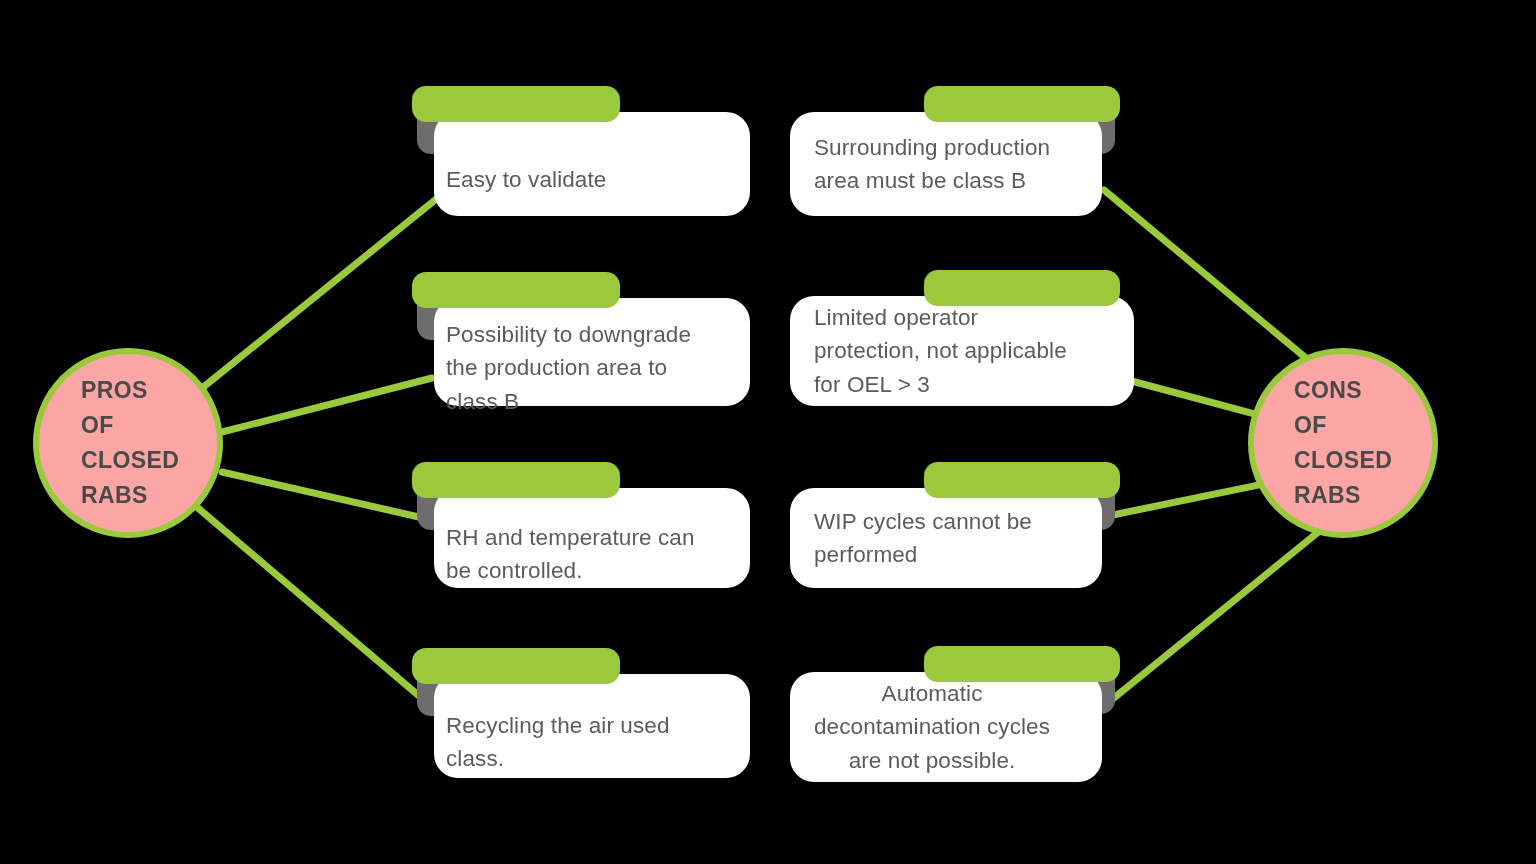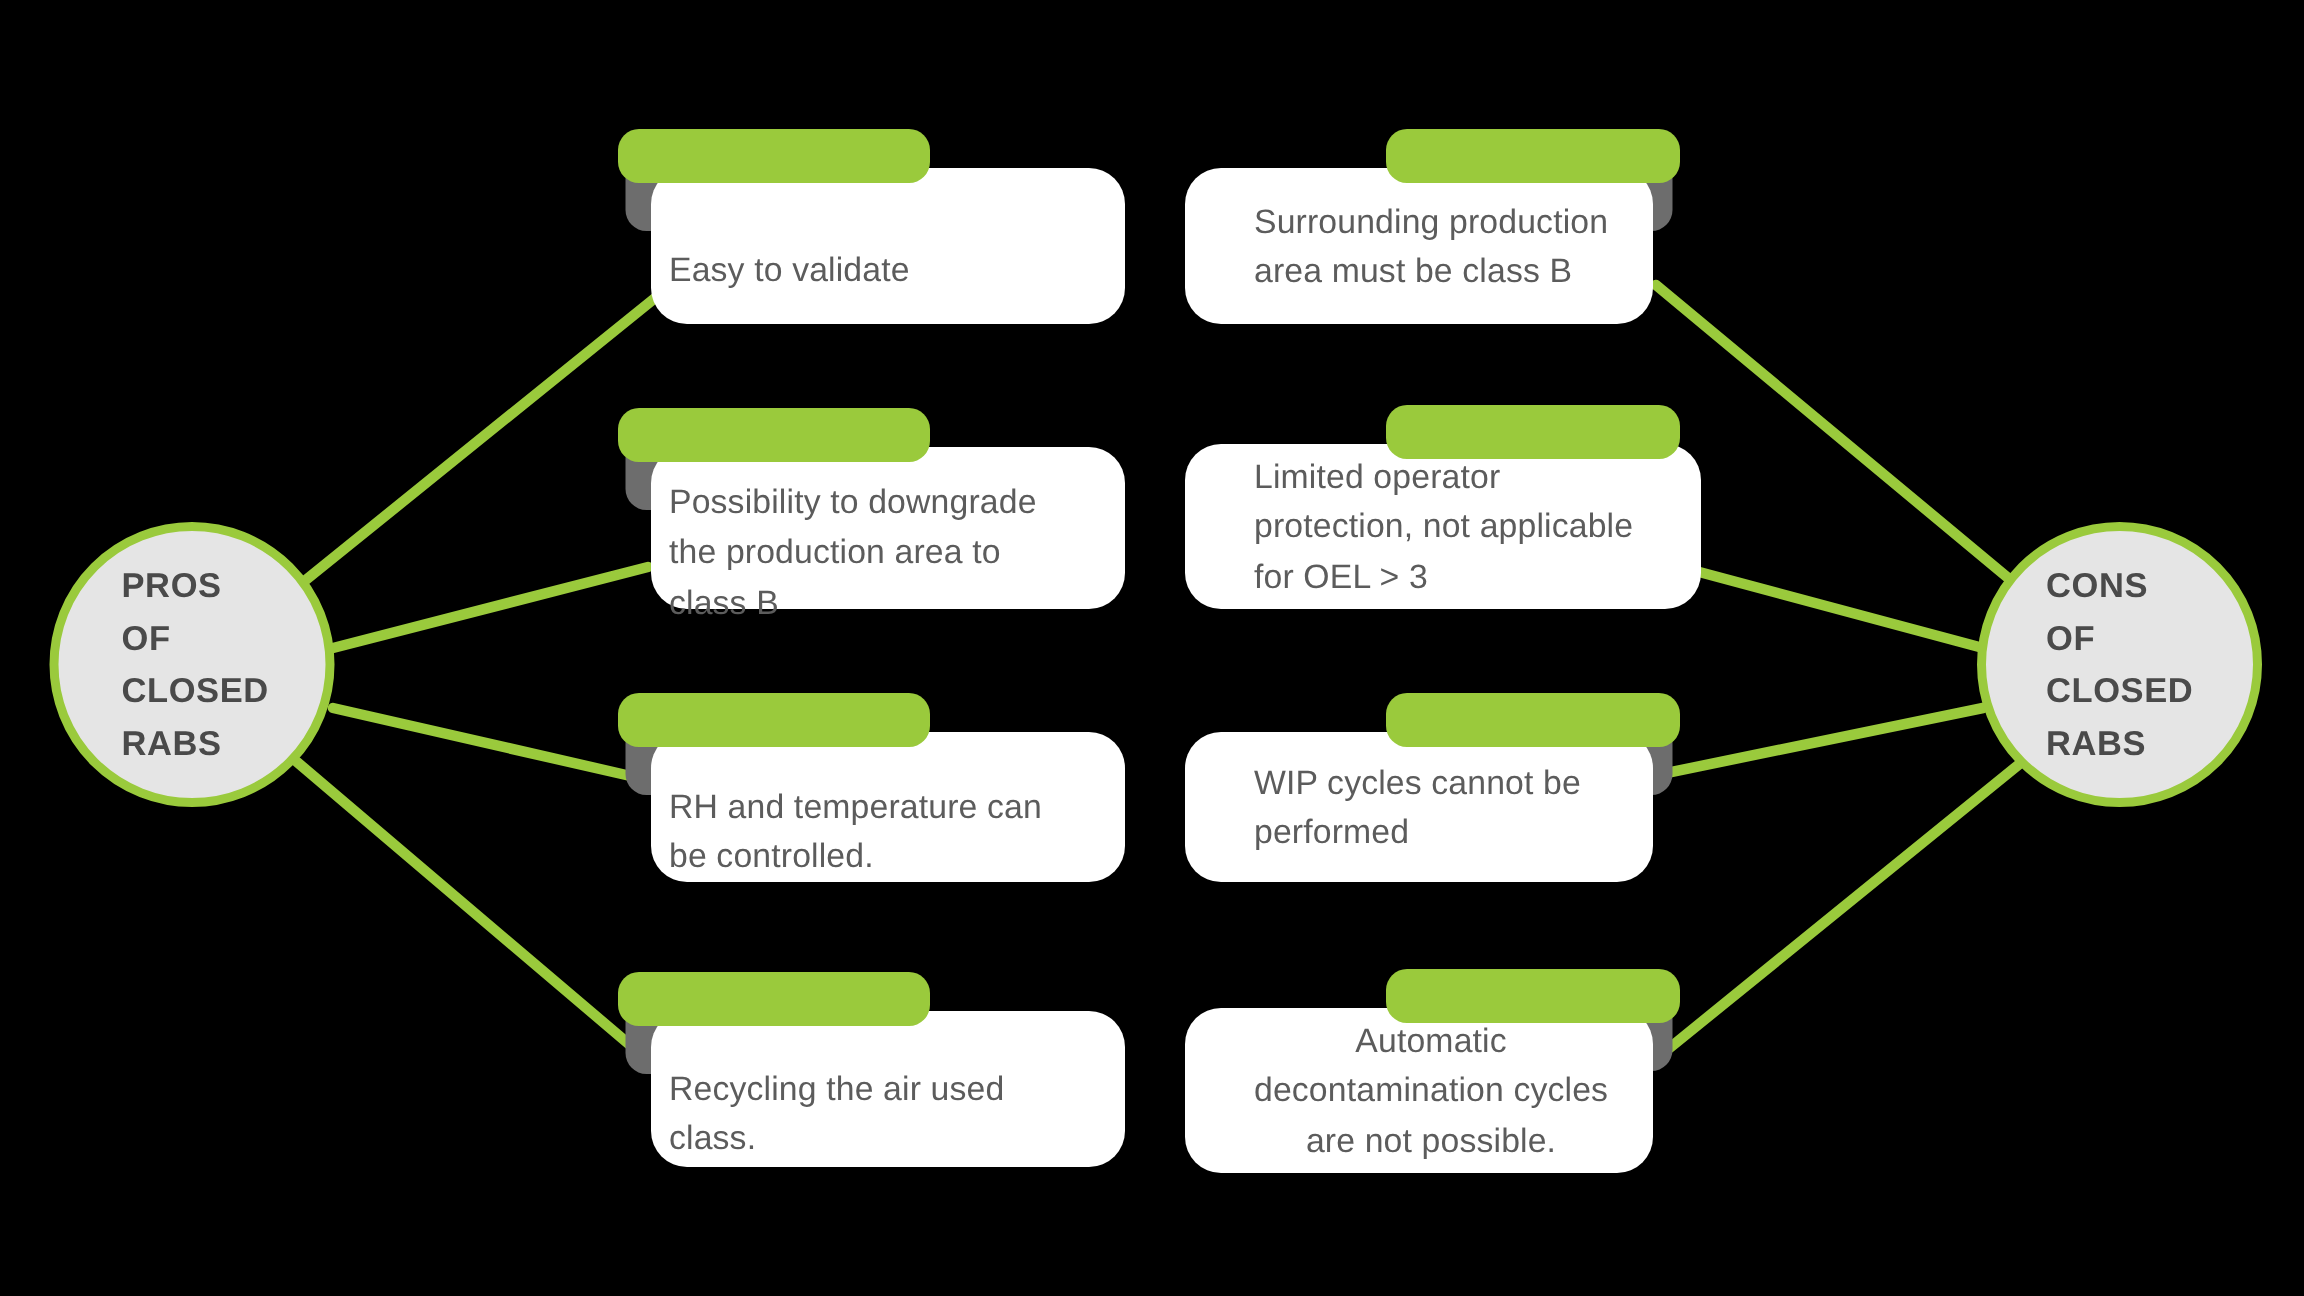--- a/index.html
+++ b/index.html
@@ -25,39 +25,39 @@
     z-index: 1;
     pointer-events: none;
   }
   
   .hub {
     position: absolute;
     z-index: 3;
     width: 190px;
     height: 190px;
     border-radius: 50%;
-    background: #e5e5e5;
+    background: #fca5a5;
     border: 6px solid #9ACA3C;
     box-sizing: border-box;
     display: flex;
     flex-direction: column;
     justify-content: center;
   }
   .hub-text {
     font-size: 23px;
     font-weight: bold;
     color: #4a4a4a;
     letter-spacing: 0.4px;
     line-height: 1.52;
     padding-left: 42px;
     text-align: left;
     white-space: pre-line;
   }
   #hub-left  { left: 33px;   top: 348px; }
-  #hub-right { left: 1318px; top: 348px; }
+  #hub-right { left: 1248px; top: 348px; }
   #hub-right .hub-text { padding-left: 40px; }
 
   
   .card {
     position: absolute;
     z-index: 4;
   }
   .card-fold {
     position: absolute;
     width: 34px;
@@ -90,21 +90,21 @@
   }
   
   .col-left .card-body  { left: 22px; top: 26px; }
   .col-left .card-tab   { left: 0px;  top: 0px;  }
   .col-left .card-fold  { left: 5px;  top: 22px; border-radius: 0 0 14px 14px; }
   .col-left .card-text  { padding-left: 12px; padding-right: 16px; margin-top: 32px; }
   
   .col-right .card-body { left: 0px;  top: 26px; }
   .col-right .card-tab  { right: 0px; top: 0px;  }
   .col-right .card-fold { right: 5px; top: 22px; border-radius: 0 0 14px 14px; }
-  .col-right .card-text { padding-left: 24px; padding-right: 16px; margin-left: 22px; }
+  .col-right .card-text { padding-left: 24px; padding-right: 16px; }
 </style>
 </head>
 <body>
 
 <div id="canvas">
 
   <svg id="links" viewBox="0 0 1536 864">
     <g stroke="#9ACA3C" stroke-width="7" fill="none" stroke-linecap="round">
       <line x1="196" y1="393" x2="440" y2="196"></line>
       <line x1="222" y1="432" x2="432" y2="378"></line>

